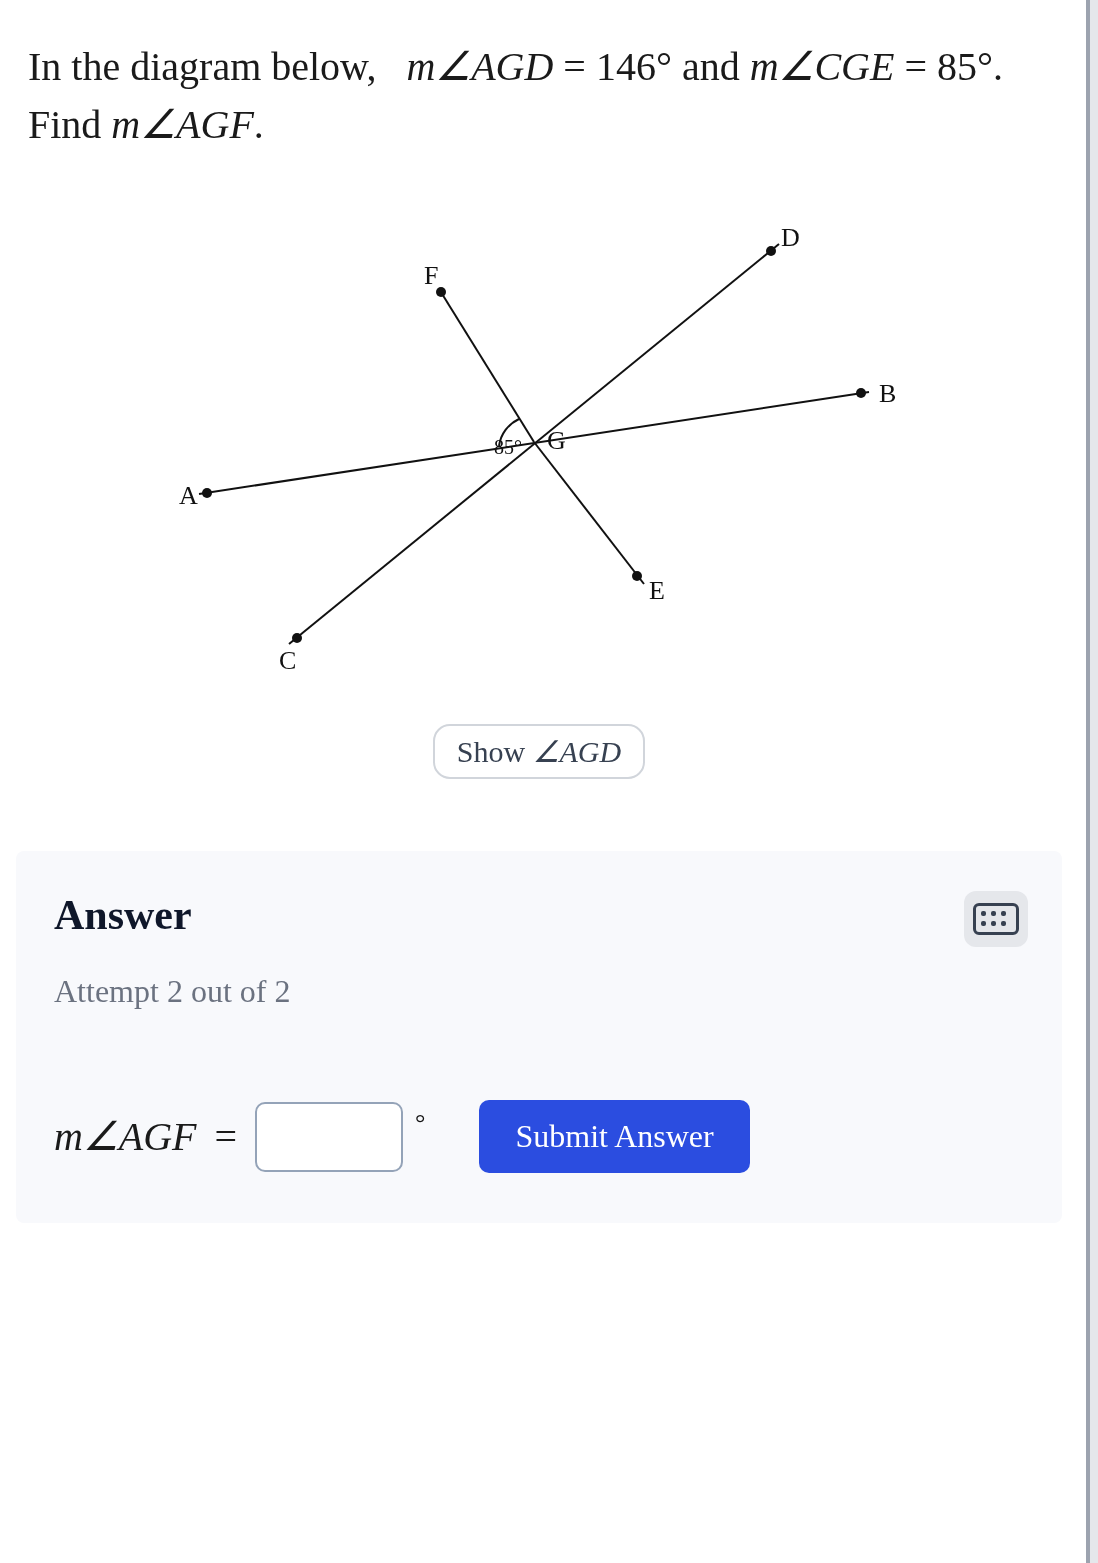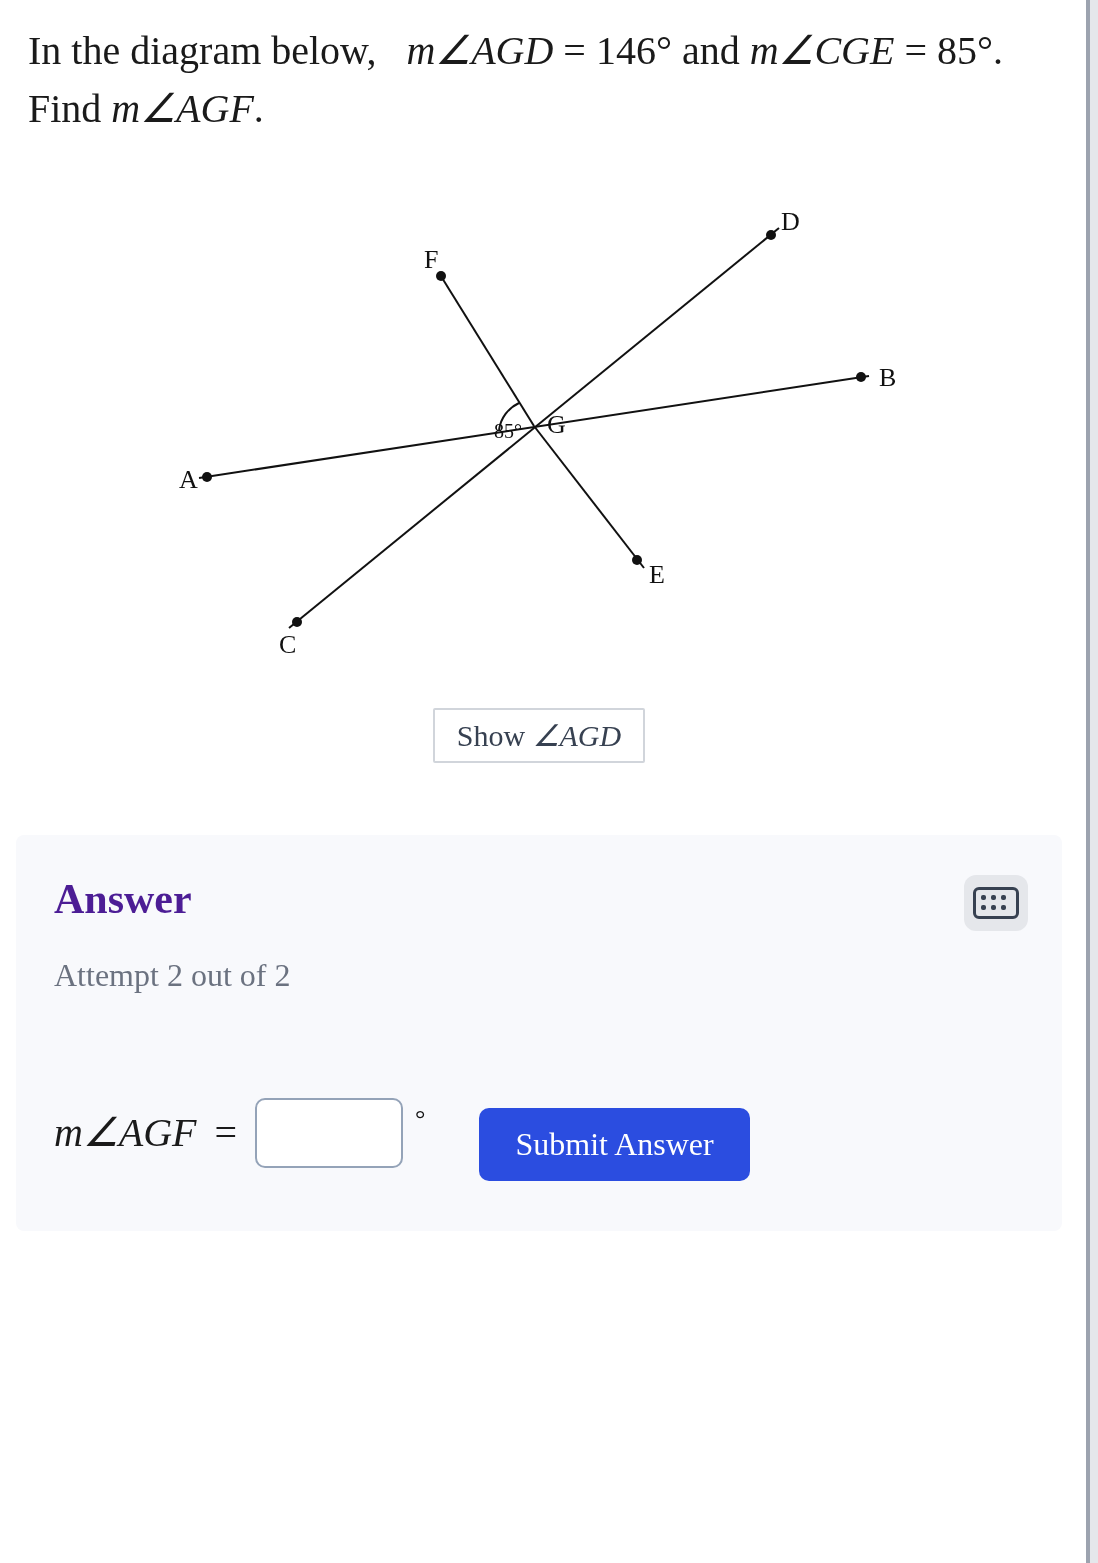--- a/index.html
+++ b/index.html
@@ -22,21 +22,21 @@
     position: absolute;
     right: 0;
     top: 0;
     bottom: 0;
     width: 4px;
     background: #9ca3af;
   }
   .problem {
     font-size: 40px;
     line-height: 1.45;
-    margin: 6px 4px 20px 12px;
+    margin: 22px 4px 20px 12px;
   }
   .mi { font-style: italic; }
   .diagram-wrap {
     text-align: center;
     margin: 10px 0 30px 0;
   }
   svg.diagram {
     display: block;
     margin: 0 auto;
   }
@@ -44,21 +44,21 @@
     text-align: center;
     margin: 10px 0 8px 0;
   }
   .show-btn {
     display: inline-block;
     font-family: Georgia, serif;
     font-size: 30px;
     color: #374151;
     background: #fff;
     border: 2px solid #d1d5db;
-    border-radius: 2px;
+    border-radius: 17px;
     padding: 8px 22px;
     cursor: pointer;
   }
   .note {
     color: #6b7280;
     text-align: center;
     font-size: 32px;
     line-height: 1.5;
     margin: 18px 20px 0 20px;
   }
@@ -66,21 +66,21 @@
     margin-top: 72px;
     background: #f8f9fc;
     border-radius: 8px;
     padding: 40px 38px 50px 38px;
     position: relative;
   }
   .answer-title {
     font-family: Georgia, serif;
     font-weight: bold;
     font-size: 42px;
-    color: #4c1d95;
+    color: #0f172a;
   }
   .attempt {
     color: #6b7280;
     font-size: 32px;
     margin-top: 34px;
   }
   .answer-row {
     margin-top: 90px;
     display: flex;
     align-items: center;
@@ -107,21 +107,20 @@
   .submit-btn {
     background: #2b4de0;
     color: #fff;
     font-family: Georgia, serif;
     font-size: 32px;
     border: none;
     border-radius: 10px;
     padding: 18px 36px;
     cursor: pointer;
     margin-left: 30px;
-    margin-top: 24px;
   }
   .keypad-btn {
     position: absolute;
     right: 34px;
     top: 40px;
     width: 64px;
     height: 56px;
     background: #e5e7eb;
     border-radius: 12px;
     display: flex;

